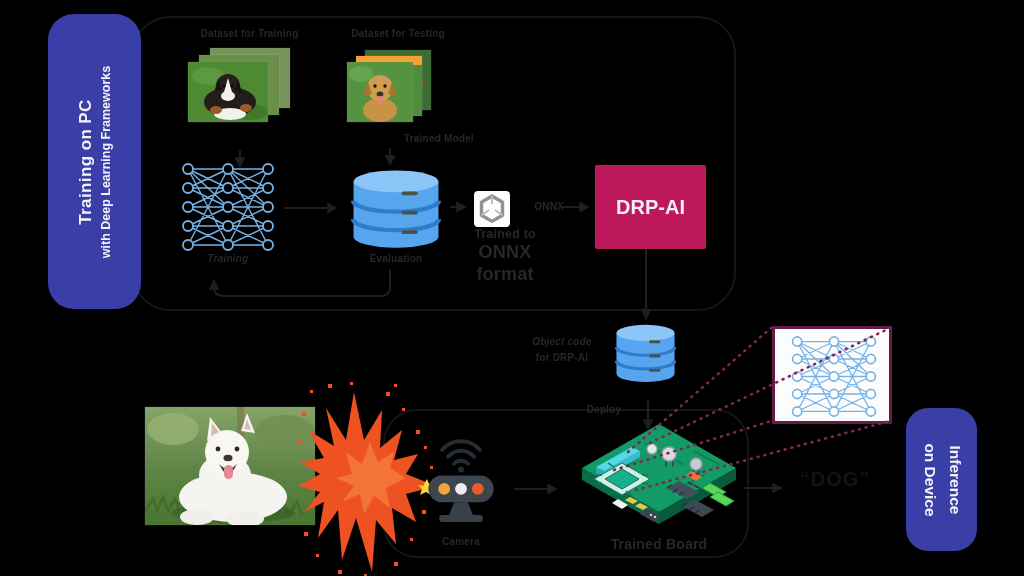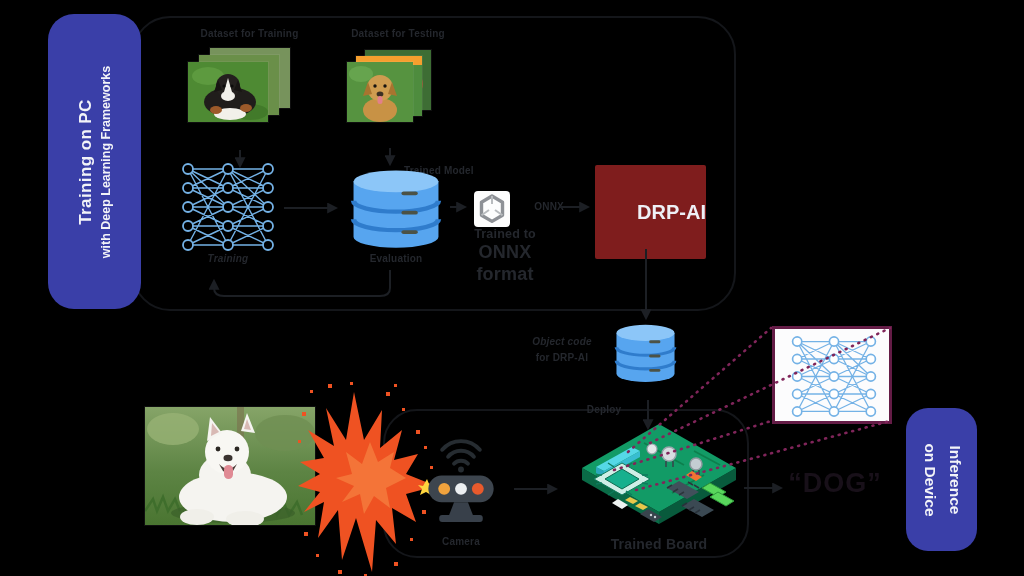--- a/index.html
+++ b/index.html
@@ -12,22 +12,22 @@
   
   .flowbox{position:absolute;border:2px solid #14161a;border-radius:38px;background:transparent;}
   
   .pill{position:absolute;background:#3a3fa8;border-radius:26px;}
   .pill-inner{position:absolute;left:50%;top:50%;display:flex;flex-direction:column;
               align-items:center;justify-content:center;color:#f2f3f8;text-align:center;}
   .pill-title{font-size:17px;font-weight:700;letter-spacing:.4px;}
   .pill-sub{font-size:12.5px;font-weight:600;margin-top:3px;max-width:210px;line-height:1.25;}
   .pill-line{font-size:15.5px;font-weight:600;line-height:1.55;}
   
-  .translator{position:absolute;left:595px;top:165px;width:111px;height:94px;background:#7f1d1d;
-              border-radius:2px;display:flex;flex-direction:column;align-items:flex-end;
+  .translator{position:absolute;left:595px;top:165px;width:111px;height:84px;background:#be185d;
+              border-radius:2px;display:flex;flex-direction:column;align-items:center;
               justify-content:center;color:#eef0f6;font-size:20px;font-weight:600;line-height:1.3;z-index:3;}
   
   .callout{position:absolute;left:772px;top:326px;width:120px;height:98px;background:#fcfcfd;
            border:3px solid #641c46;box-sizing:border-box;z-index:3;--nn-node-fill:#fff;}
   .nn-left{--nn-node-fill:#000;}
   .photo{position:absolute;box-shadow:0 0 0 1px rgba(255,255,255,0.06);}
   svg{display:block;}
 </style>
 </head>
 <body>
@@ -140,21 +140,21 @@
       <ellipse cx="33" cy="32" rx="3.4" ry="2.6" fill="#3c2f23"></ellipse>
       <rect x="30.5" y="34" width="5" height="8" rx="2.5" fill="#e2808a"></rect>
     </svg>
   </div>
 
   <svg class="abs nn-left" style="left:180px;top:163px;z-index:2;" width="96" height="88" viewBox="0 0 96 88">
     <use href="#nn-graph"></use>
   </svg>
   <div class="lbl" style="left:192px;top:253px;width:72px;font-style:italic;">Training</div>
 
-  <div class="lbl" style="left:404px;top:133px;width:110px;text-align:left;margin-top:32px;">Trained Model</div>
+  <div class="lbl" style="left:404px;top:133px;width:110px;text-align:left;">Trained Model</div>
   <svg class="abs" style="left:347px;top:168px;z-index:2;" width="98" height="84" viewBox="0 0 90 100" preserveAspectRatio="none">
     <use href="#db-icon"></use>
   </svg>
   <div class="lbl" style="left:352px;top:253px;width:88px;">Evaluation</div>
 
   <svg class="abs" style="left:474px;top:191px;z-index:2;" width="36" height="36">
     <rect width="36" height="36" rx="4" fill="#fdfdfd"></rect>
     <path d="M18 5 L28.5 11.2 L28.5 24.2 L18 30.4 L7.5 24.2 L7.5 11.2 Z" fill="none" stroke="#8e9196" stroke-width="3.4" stroke-linejoin="round"></path>
     <path d="M18 5 L18 13 M28.5 24.2 L21 19 M7.5 24.2 L15 19" stroke="#b9bcbf" stroke-width="2"></path>
   </svg>
@@ -278,21 +278,21 @@
       <circle cx="81" cy="96" r="1.2" fill="#cfd6da"></circle>
   </svg>
   <div class="lbl" style="left:602px;top:536px;width:114px;font-size:14px;">Trained Board</div>
 
   <div class="callout">
     <svg style="position:absolute;left:9px;top:7px;" width="100" height="81" viewBox="0 0 96 88">
       <use href="#nn-graph"></use>
     </svg>
   </div>
 
-  <div class="lbl" style="left:780px;top:467px;width:110px;font-size:27px;font-weight:700;color:#181019;letter-spacing:1px;">“DOG”</div>
+  <div class="lbl" style="left:780px;top:467px;width:110px;font-size:20px;font-weight:700;color:#181019;letter-spacing:1px;">“DOG”</div>
 
   <svg class="abs" style="left:0;top:0;z-index:5;pointer-events:none;" width="1024" height="576">
     <defs>
       <marker id="ah" viewBox="0 0 10 10" refX="8" refY="5" markerWidth="5.5" markerHeight="5.5" orient="auto-start-reverse">
         <path d="M0 0 L10 5 L0 10 Z" fill="#1c1f24"></path>
       </marker>
     </defs>
     <g stroke="#1c1f24" stroke-width="2" fill="none">
       <path d="M240 150 V166" marker-end="url(#ah)"></path>
       <path d="M390 148 V164" marker-end="url(#ah)"></path>

